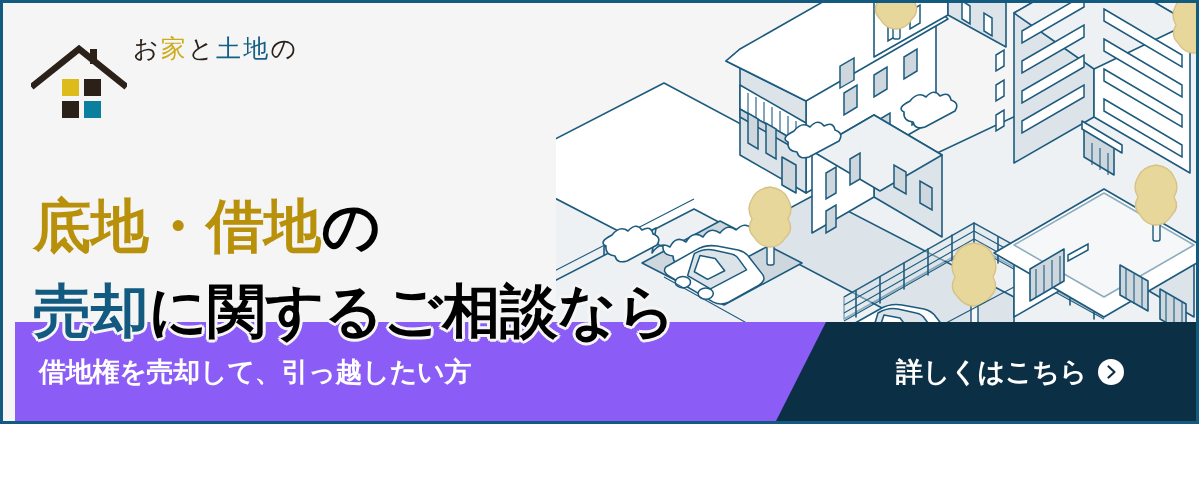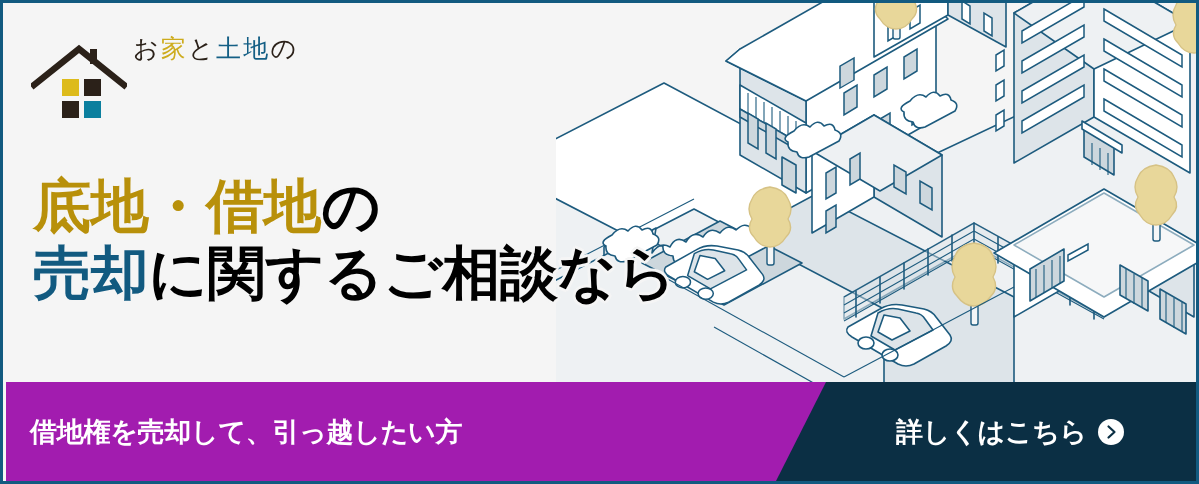--- a/index.html
+++ b/index.html
@@ -1,20 +1,20 @@
 <!DOCTYPE html>
 <html><head>
 <meta charset="utf-8">
 <style>
   html,body{margin:0;padding:0;background:#fff;}
   body{font-family:"Liberation Sans","DejaVu Sans",sans-serif;}
 
   .banner{
     position:relative;
-    width:1199px;height:484px;
+    width:1199px;height:424px;
     box-sizing:border-box;
     background:#f5f5f5;
     border:3px solid #125a80;
     overflow:hidden;
   }
 
   
   .illo{
     position:absolute;
     top:0;right:0;
@@ -51,43 +51,43 @@
     color:#2b2119;font-weight:bold;font-size:15px;letter-spacing:0;
   }
   .logo-by .brand{
     color:#1f6fc4;font-weight:bold;font-size:19px;
     letter-spacing:-.02em;margin-left:9px;
     transform:scaleY(1.06);transform-origin:left bottom;
   }
 
   
   .headline{
-    position:absolute;left:30px;top:174px;
+    position:absolute;left:30px;top:194px;
     z-index:3;
   }
   .hl-row{
     font-size:58px;
     line-height:0.99;
     font-weight:bold;
     letter-spacing:-.005em;
     white-space:nowrap;
     color:#000;
     text-shadow:
       -2px 0 0 #f5f5f5, 2px 0 0 #f5f5f5, 0 -2px 0 #f5f5f5, 0 2px 0 #f5f5f5,
       -2px -2px 0 #f5f5f5, 2px -2px 0 #f5f5f5, -2px 2px 0 #f5f5f5, 2px 2px 0 #f5f5f5,
       -3px 0 0 #f5f5f5, 3px 0 0 #f5f5f5, 0 -3px 0 #f5f5f5, 0 3px 0 #f5f5f5;
   }
-  .hl-row.second{margin-top:10px;}
+  .hl-row.second{margin-top:28px;}
   .hl-gold{color:#b8900a;}
   .hl-blue{color:#125a80;}
 
   
   .bottombar{
-    position:absolute;left:3px;right:0;bottom:0;height:99px;
-    background:#a21caf;
+    position:absolute;left:12px;right:0;bottom:0;height:99px;
+    background:#8b5cf6;
     overflow:hidden;
   }
   .bottombar .dark{
     position:absolute;top:0;bottom:0;right:0;
     width:420px;
     background:#0b2f44;
     clip-path:polygon(50px 0, 100% 0, 100% 100%, 0 100%);
   }
   .bar-left{
     position:absolute;left:24px;top:0;height:100%;

